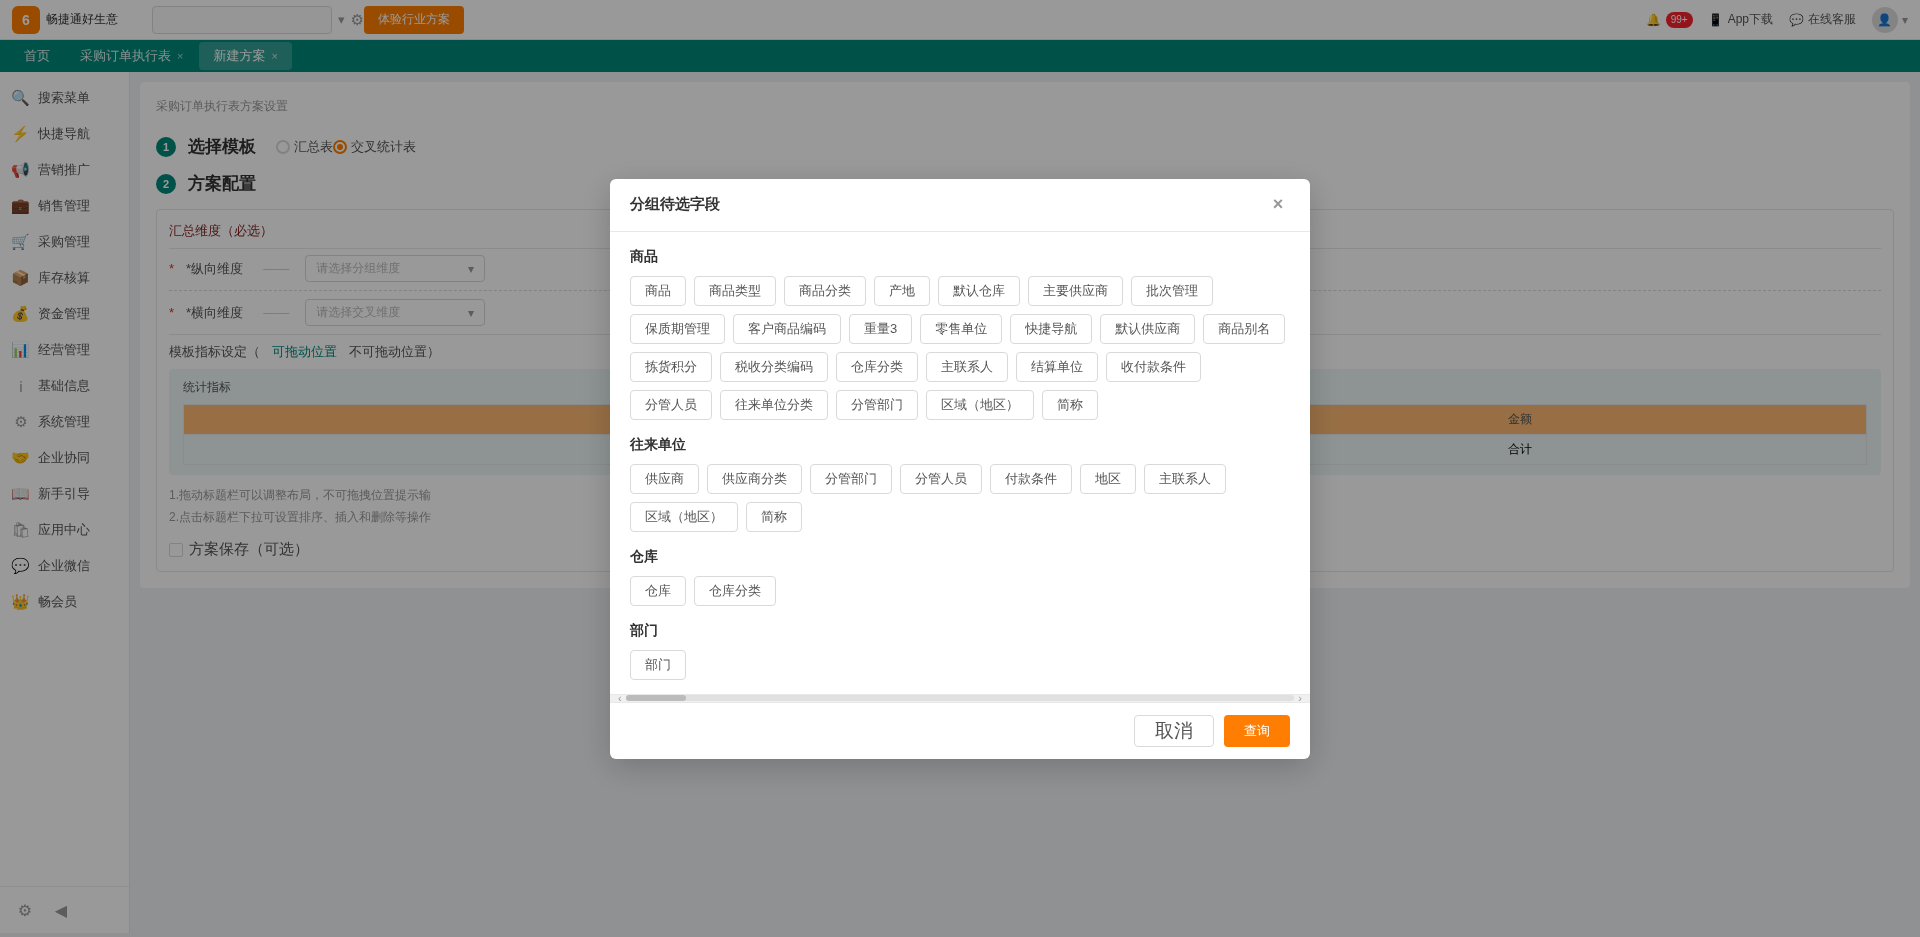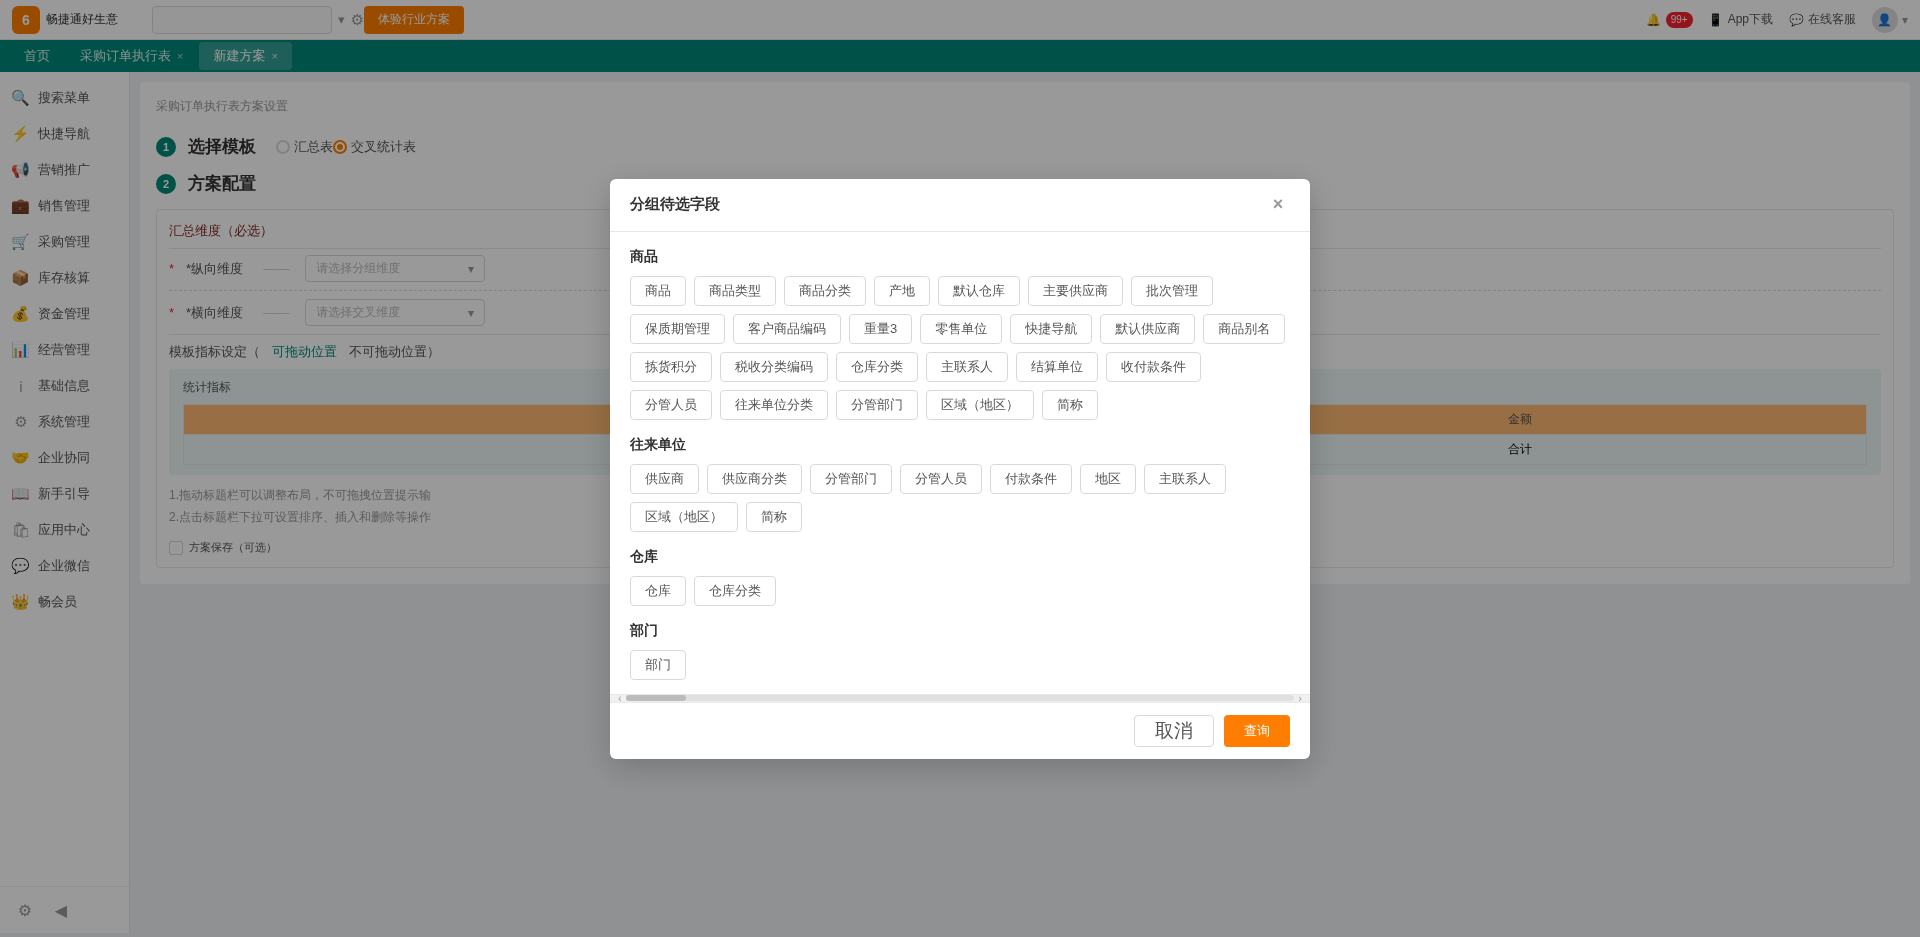--- a/index.html
+++ b/index.html
@@ -167,21 +167,21 @@
     }
     .table-stats { width: 100%; border-collapse: collapse; margin-top: 8px; }
     .table-stats th, .table-stats td {
       border: 1px solid #e8e8e8; padding: 6px 12px;
       text-align: center; font-size: 12px;
     }
     .table-stats th { background: #fdba74; color: #555; font-weight: normal; }
     .col-header-with-arrow { display: flex; align-items: center; justify-content: center; gap: 4px; }
 
     .tips-section { font-size: 12px; color: #999; margin-top: 10px; line-height: 1.8; }
-    .save-option { display: flex; align-items: center; gap: 6px; margin-top: 12px; font-size: 11px; color: #555; }
+    .save-option { display: flex; align-items: center; gap: 6px; margin-top: 12px; font-size: 15px; color: #555; }
     .checkbox { width: 14px; height: 14px; border: 1px solid #d9d9d9; border-radius: 2px; }
 
     
     .modal-overlay {
       position: fixed; top: 0; left: 0; right: 0; bottom: 0;
       background: rgba(0,0,0,0.4);
       display: flex; align-items: center; justify-content: center;
       z-index: 1000;
     }
     .modal {

